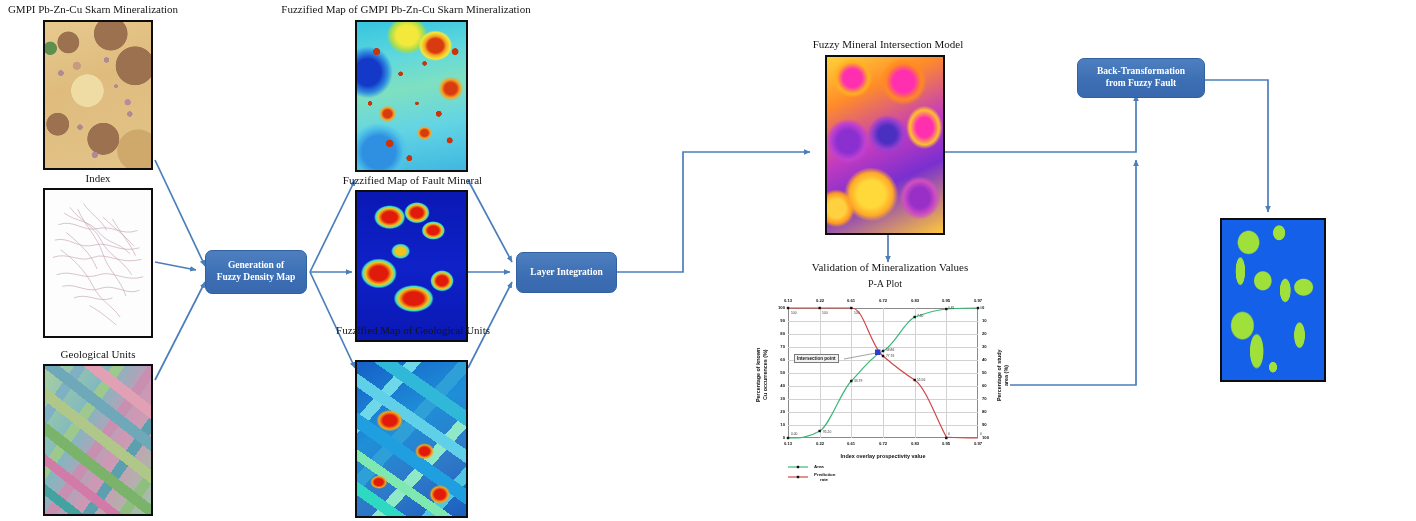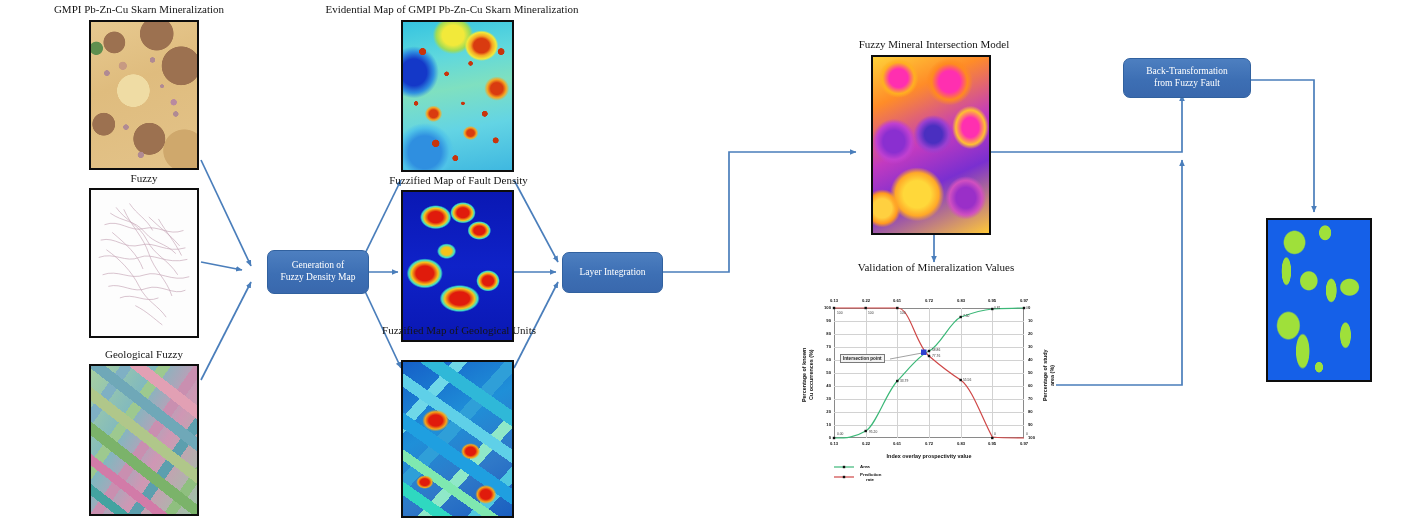--- a/index.html
+++ b/index.html
@@ -1,26 +1,26 @@
 <!DOCTYPE html>
 <html><head>
 <meta charset="utf-8">
 <style>
   html,body{margin:0;padding:0;background:#ffffff;}
   body{width:1416px;height:521px;position:relative;overflow:hidden;
        font-family:"Liberation Serif", serif;color:#1a1a1a;}
-  .stage{position:absolute;inset:0;margin-left:46px;}
+  .stage{position:absolute;inset:0;}
   .cap{position:absolute;font-size:11px;line-height:1.1;text-align:center;
        white-space:nowrap;color:#151515;}
   .mapbox{position:absolute;border:2px solid #0d0d0d;box-sizing:border-box;
           overflow:hidden;background:#ddd;}
   .mapbox .lay{position:absolute;inset:0;}
   .procbox{position:absolute;box-sizing:border-box;border-radius:7px;
            background:linear-gradient(180deg,#4d7fc0 0%,#3d6fb4 55%,#3968ad 100%);
-           border:1px solid #31619f;color:#ffffff;font-weight:normal;font-size:9.5px;
+           border:1px solid #31619f;color:#ffffff;font-weight:bold;font-size:9.5px;
            display:flex;align-items:center;justify-content:center;text-align:center;
            line-height:1.25;padding:10px 4px;}
   svg.wires{position:absolute;inset:0;width:1416px;height:521px;pointer-events:none;}
   
   .pa{position:absolute;}
   .pa-title{position:absolute;width:100%;text-align:center;font-size:10px;top:0;}
   .pa-frame{position:absolute;border:1px solid #8a8a8a;background:#fff;box-sizing:border-box;}
   .gl{position:absolute;background:#d2d2d2;}
   .tick{position:absolute;font-size:4.2px;font-weight:bold;color:#111;
         font-family:"Liberation Sans",sans-serif;white-space:nowrap;}
@@ -157,21 +157,21 @@
       <path d="M1010,385 L1136,385 L1136,160"></path>
       <path d="M1205,80 L1268,80 L1268,212"></path>
     </g>
   </svg>
 
   <div class="cap" style="left:0;top:3px;width:186px;">GMPI Pb-Zn-Cu Skarn Mineralization</div>
   <div class="mapbox t1" style="left:43px;top:20px;width:110px;height:150px;">
     <div class="lay t1b"></div>
   </div>
 
-  <div class="cap" style="left:43px;top:172px;width:110px;">Fuzzy</div>
+  <div class="cap" style="left:43px;top:172px;width:110px;">Index</div>
   <div class="mapbox t2" style="left:43px;top:188px;width:110px;height:150px;">
     <svg class="faultline" viewBox="0 0 110 150">
       <g stroke="#c7a7b8" stroke-width="0.7" fill="none">
         <path d="M14,36 C30,30 40,44 55,40 C70,36 80,48 96,42"></path>
         <path d="M10,52 C26,48 34,62 52,57 C66,53 78,66 98,60"></path>
         <path d="M20,24 C34,34 44,30 56,44 C66,56 76,54 88,66"></path>
         <path d="M8,70 C24,64 36,76 50,70 C64,64 78,78 100,72"></path>
         <path d="M26,18 C36,32 50,36 58,52 C66,68 80,72 90,88"></path>
         <path d="M12,88 C28,82 40,94 56,88 C70,83 84,96 102,90"></path>
         <path d="M18,100 C32,96 44,108 58,102 C72,97 86,110 98,104"></path>
@@ -180,52 +180,53 @@
         <path d="M22,44 C36,56 48,66 54,82"></path>
         <path d="M60,28 C72,40 82,46 92,58"></path>
         <path d="M40,14 C48,26 58,30 64,42"></path>
         <path d="M30,112 C44,106 56,118 70,112"></path>
         <path d="M46,120 C58,126 66,134 74,140"></path>
         <path d="M70,30 C78,44 86,52 94,68"></path>
       </g>
     </svg>
   </div>
 
-  <div class="cap" style="left:43px;top:348px;width:110px;">Geological Fuzzy</div>
+  <div class="cap" style="left:43px;top:348px;width:110px;">Geological Units</div>
   <div class="mapbox t3" style="left:43px;top:364px;width:110px;height:152px;"></div>
 
-  <div class="procbox" style="left:221px;top:250px;width:102px;height:44px;">
+  <div class="procbox" style="left:205px;top:250px;width:102px;height:44px;">
     <span>
       <span>Generation of</span><br>
       <span>Fuzzy Density Map</span>
     </span>
   </div>
 
-  <div class="cap" style="left:276px;top:3px;width:260px;">Evidential Map of GMPI Pb-Zn-Cu Skarn Mineralization</div>
+  <div class="cap" style="left:276px;top:3px;width:260px;">Fuzzified Map of GMPI Pb-Zn-Cu Skarn Mineralization</div>
   <div class="mapbox t4" style="left:355px;top:20px;width:113px;height:152px;">
     <div class="lay t4b"></div>
   </div>
 
-  <div class="cap" style="left:330px;top:174px;width:165px;">Fuzzified Map of Fault Density</div>
+  <div class="cap" style="left:330px;top:174px;width:165px;">Fuzzified Map of Fault Mineral</div>
   <div class="mapbox t5" style="left:355px;top:190px;width:113px;height:152px;"></div>
 
   <div class="cap" style="left:328px;top:324px;width:170px;">Fuzzified Map of Geological Units</div>
   <div class="mapbox t6" style="left:355px;top:360px;width:113px;height:158px;"></div>
 
   <div class="procbox" style="left:516px;top:252px;width:101px;height:41px;">
     <span>Layer Integration</span>
   </div>
 
   <div class="cap" style="left:788px;top:38px;width:200px;">Fuzzy Mineral Intersection Model</div>
   <div class="mapbox t7" style="left:825px;top:55px;width:120px;height:180px;"></div>
 
   <div class="cap" style="left:795px;top:261px;width:190px;">Validation of Mineralization Values</div>
 
   <div class="pa" style="left:750px;top:278px;width:270px;height:210px;">
 
+    <div class="pa-title">P-A Plot</div>
 
     <div class="pa-frame" style="left:38px;top:30px;width:190px;height:130px;"></div>
 
     <div class="gl" style="left:38px;top:43px;width:190px;height:0.5px;"></div>
     <div class="gl" style="left:38px;top:56px;width:190px;height:0.5px;"></div>
     <div class="gl" style="left:38px;top:69px;width:190px;height:0.5px;"></div>
     <div class="gl" style="left:38px;top:82px;width:190px;height:0.5px;"></div>
     <div class="gl" style="left:38px;top:95px;width:190px;height:0.5px;"></div>
     <div class="gl" style="left:38px;top:108px;width:190px;height:0.5px;"></div>
     <div class="gl" style="left:38px;top:121px;width:190px;height:0.5px;"></div>

